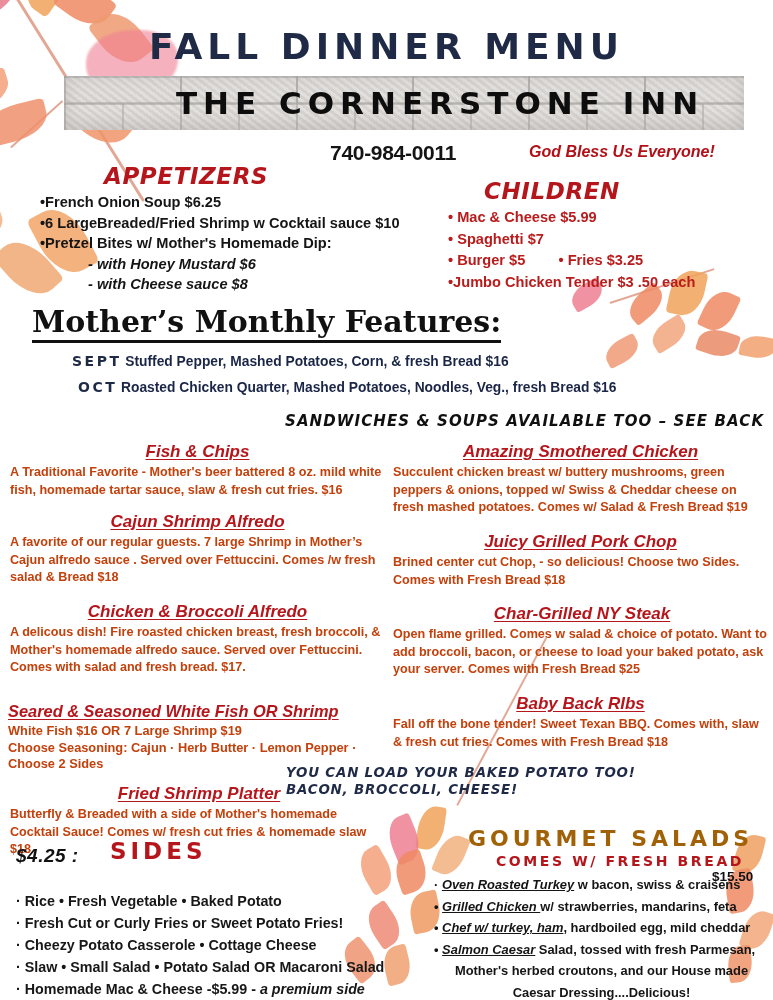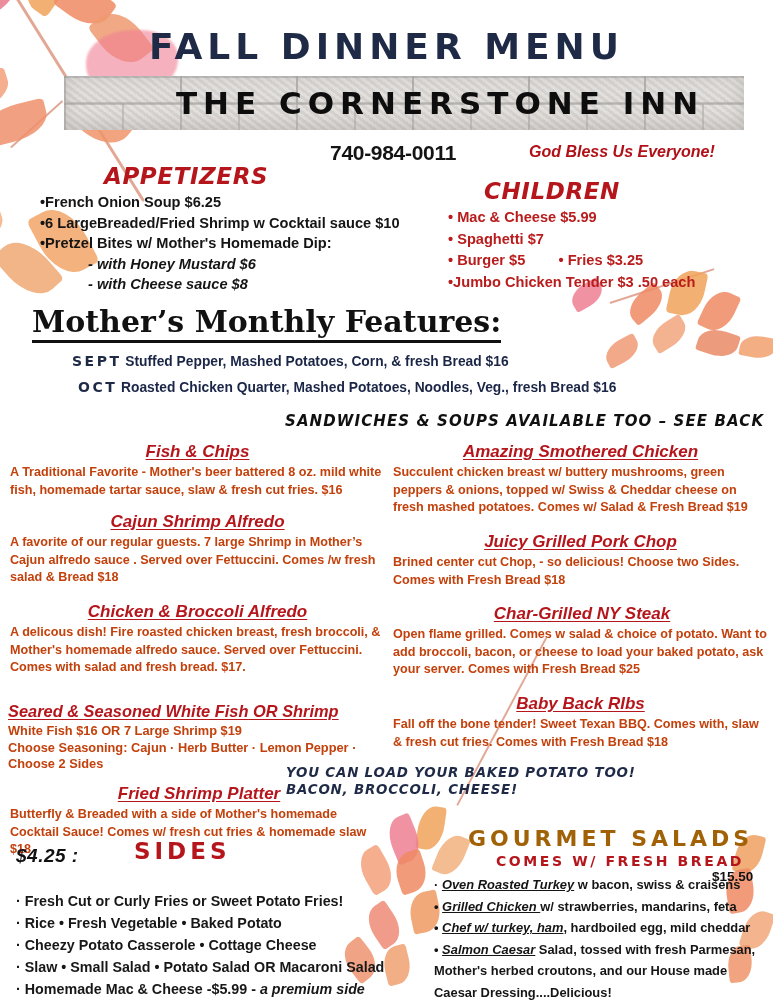--- a/index.html
+++ b/index.html
@@ -123,21 +123,21 @@
 
   
   .sides-price{
     position:absolute;left:16px;top:845px;
     font-family:"Liberation Sans", sans-serif;
     font-weight:bold;font-style:italic;font-size:19px;color:#111;letter-spacing:.5px;
   }
   .sides-head{
     position:absolute;left:110px;top:838px;
     font-family:"DejaVu Sans", sans-serif;
-    font-weight:bold;font-size:23px;letter-spacing:4px;color:#b5161c;margin-left:24px;
+    font-weight:bold;font-size:23px;letter-spacing:4px;color:#b5161c;
   }
   .sides-list{
     position:absolute;left:16px;top:890px;width:400px;
     font-family:"Liberation Sans", sans-serif;
     font-weight:bold;font-size:14.3px;color:#171717;line-height:22px;
   }
   .sides-list .prem{font-style:italic;font-weight:bold;}
 
   
   .salads-head{
@@ -154,21 +154,21 @@
     position:absolute;left:472px;top:853px;width:296px;text-align:center;
     font-family:"DejaVu Sans", sans-serif;
     font-weight:bold;font-size:14px;letter-spacing:2.6px;color:#b5161c;
   }
   .salads-list{
     position:absolute;left:434px;top:874px;width:339px;
     font-family:"Liberation Sans", sans-serif;
     font-weight:bold;font-size:12.9px;color:#151515;line-height:21.5px;
   }
   .salads-list u{text-decoration:underline;font-style:italic;}
-  .salads-list .cont{display:block;text-align:left;padding-right:4px;}
+  .salads-list .cont{display:block;text-align:center;padding-right:4px;}
 </style>
 </head>
 <body>
 
 <div class="page">
 
   <div class="deco" style="left:-30px;top:-20px;width:230px;height:350px;">
     <div class="branch" style="left:40px;top:10px;width:3px;height:250px;transform:rotate(-32deg);transform-origin:top left;"></div>
     <div class="branch" style="left:92px;top:120px;width:2px;height:70px;transform:rotate(48deg);transform-origin:top left;"></div>
     <div class="leaf" style="left:-10px;top:0px;width:58px;height:34px;background:#e8798c;transform:rotate(-25deg);"></div>
@@ -316,22 +316,22 @@
   </div>
 
   <div class="potato-banner">
     <div>YOU CAN LOAD YOUR BAKED POTATO TOO!</div>
     <div>BACON, BROCCOLI, CHEESE!</div>
   </div>
 
   <div class="sides-price">$4.25 :</div>
   <div class="sides-head">SIDES</div>
   <div class="sides-list">
+    <div>· Rice • Fresh Vegetable • Baked Potato</div>
     <div>· Fresh Cut or Curly Fries  or  Sweet Potato Fries!</div>
-    <div>· Rice • Fresh Vegetable • Baked Potato</div>
     <div>· Cheezy Potato Casserole  • Cottage Cheese</div>
     <div>· Slaw • Small Salad • Potato Salad  OR Macaroni Salad</div>
     <div><span>· Homemade Mac &amp; Cheese -$5.99 - </span><span class="prem">a premium side</span></div>
   </div>
 
   <div class="salads-head">GOURMET SALADS</div>
   <div class="salads-price">$15.50</div>
   <div class="salads-sub">COMES W/ FRESH BREAD</div>
   <div class="salads-list">
     <div><span>· </span><u>Oven Roasted Turkey</u><span> w bacon, swiss &amp; craisens</span></div>

